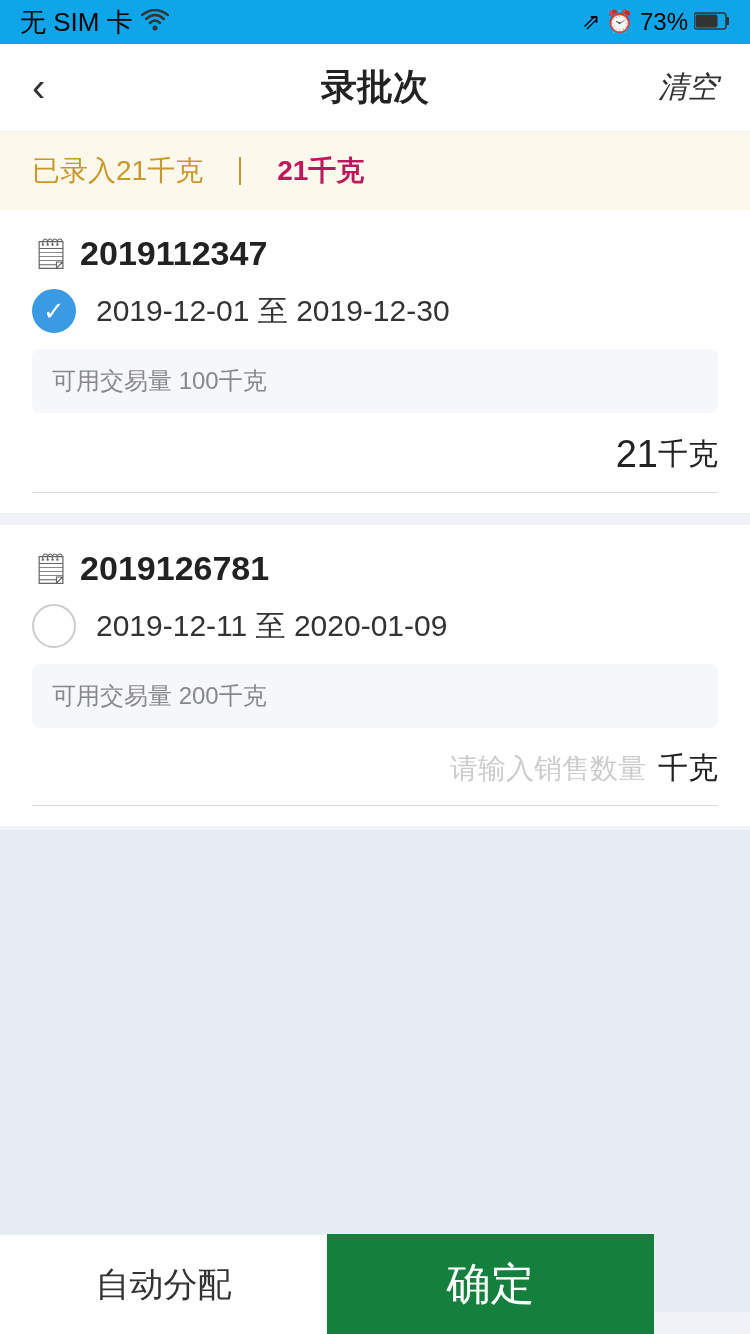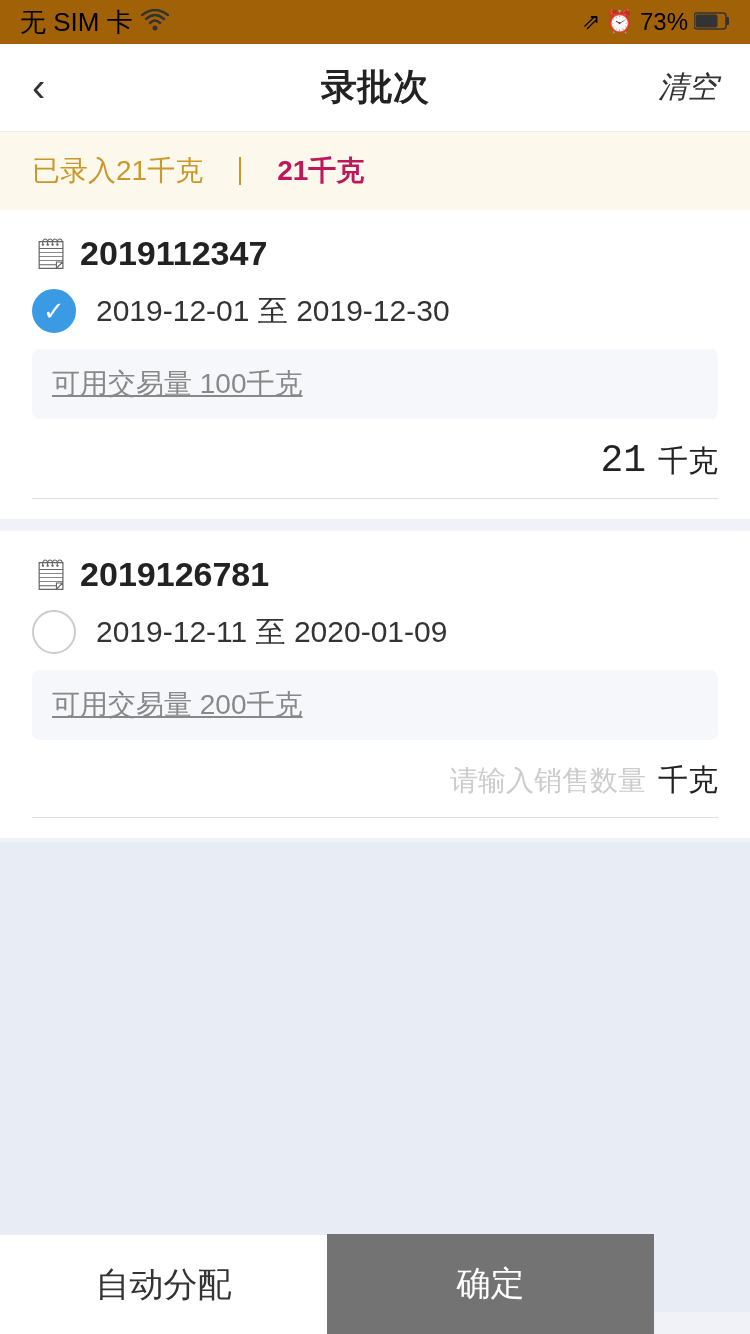--- a/index.html
+++ b/index.html
@@ -8,21 +8,21 @@
       width: 750px;
       min-height: 1334px;
       font-family: -apple-system, "PingFang SC", "Helvetica Neue", Arial, sans-serif;
       background: #f0f2f7;
       overflow-x: hidden;
     }
 
     
     .status-bar {
       height: 44px;
-      background: #a16207;
+      background: #0ea5e9;
       display: flex;
       align-items: center;
       justify-content: space-between;
       padding: 0 20px;
       font-size: 28px;
     }
     .status-left {
       display: flex;
       align-items: center;
       gap: 8px;
@@ -149,33 +149,30 @@
       color: #333;
     }
     .available-qty-box {
       background: #f5f7fa;
       border-radius: 8px;
       padding: 16px 20px;
       margin-bottom: 0;
       margin-left: 0;
     }
     .available-qty-text {
-      font-size: 28px;
+      font-size: 24px;
       color: #888;
-      text-decoration: underline;
     }
 
     
     .quantity-row {
       display: flex;
-      align-items: flex-end;
+      align-items: center;
       justify-content: flex-end;
       padding: 20px 32px 0 32px;
-      gap: 12px;
-      font-family: Liberation Mono, monospace;
     }
     .quantity-value {
       font-size: 38px;
       color: #222;
       font-weight: 400;
     }
     .quantity-unit {
       font-size: 30px;
       color: #222;
     }
@@ -239,23 +236,23 @@
       font-size: 34px;
       color: #333;
       cursor: pointer;
       display: flex;
       align-items: center;
       justify-content: center;
       border-top: 1px solid #eee;
     }
     .btn-confirm {
       flex: 1;
-      background: #737373;
+      background: #15803d;
       border: none;
-      font-size: 34px;
+      font-size: 44px;
       color: #fff;
       cursor: pointer;
       display: flex;
       align-items: center;
       justify-content: center;
     }
 
     .main-content {
       display: flex;
       flex-direction: column;

